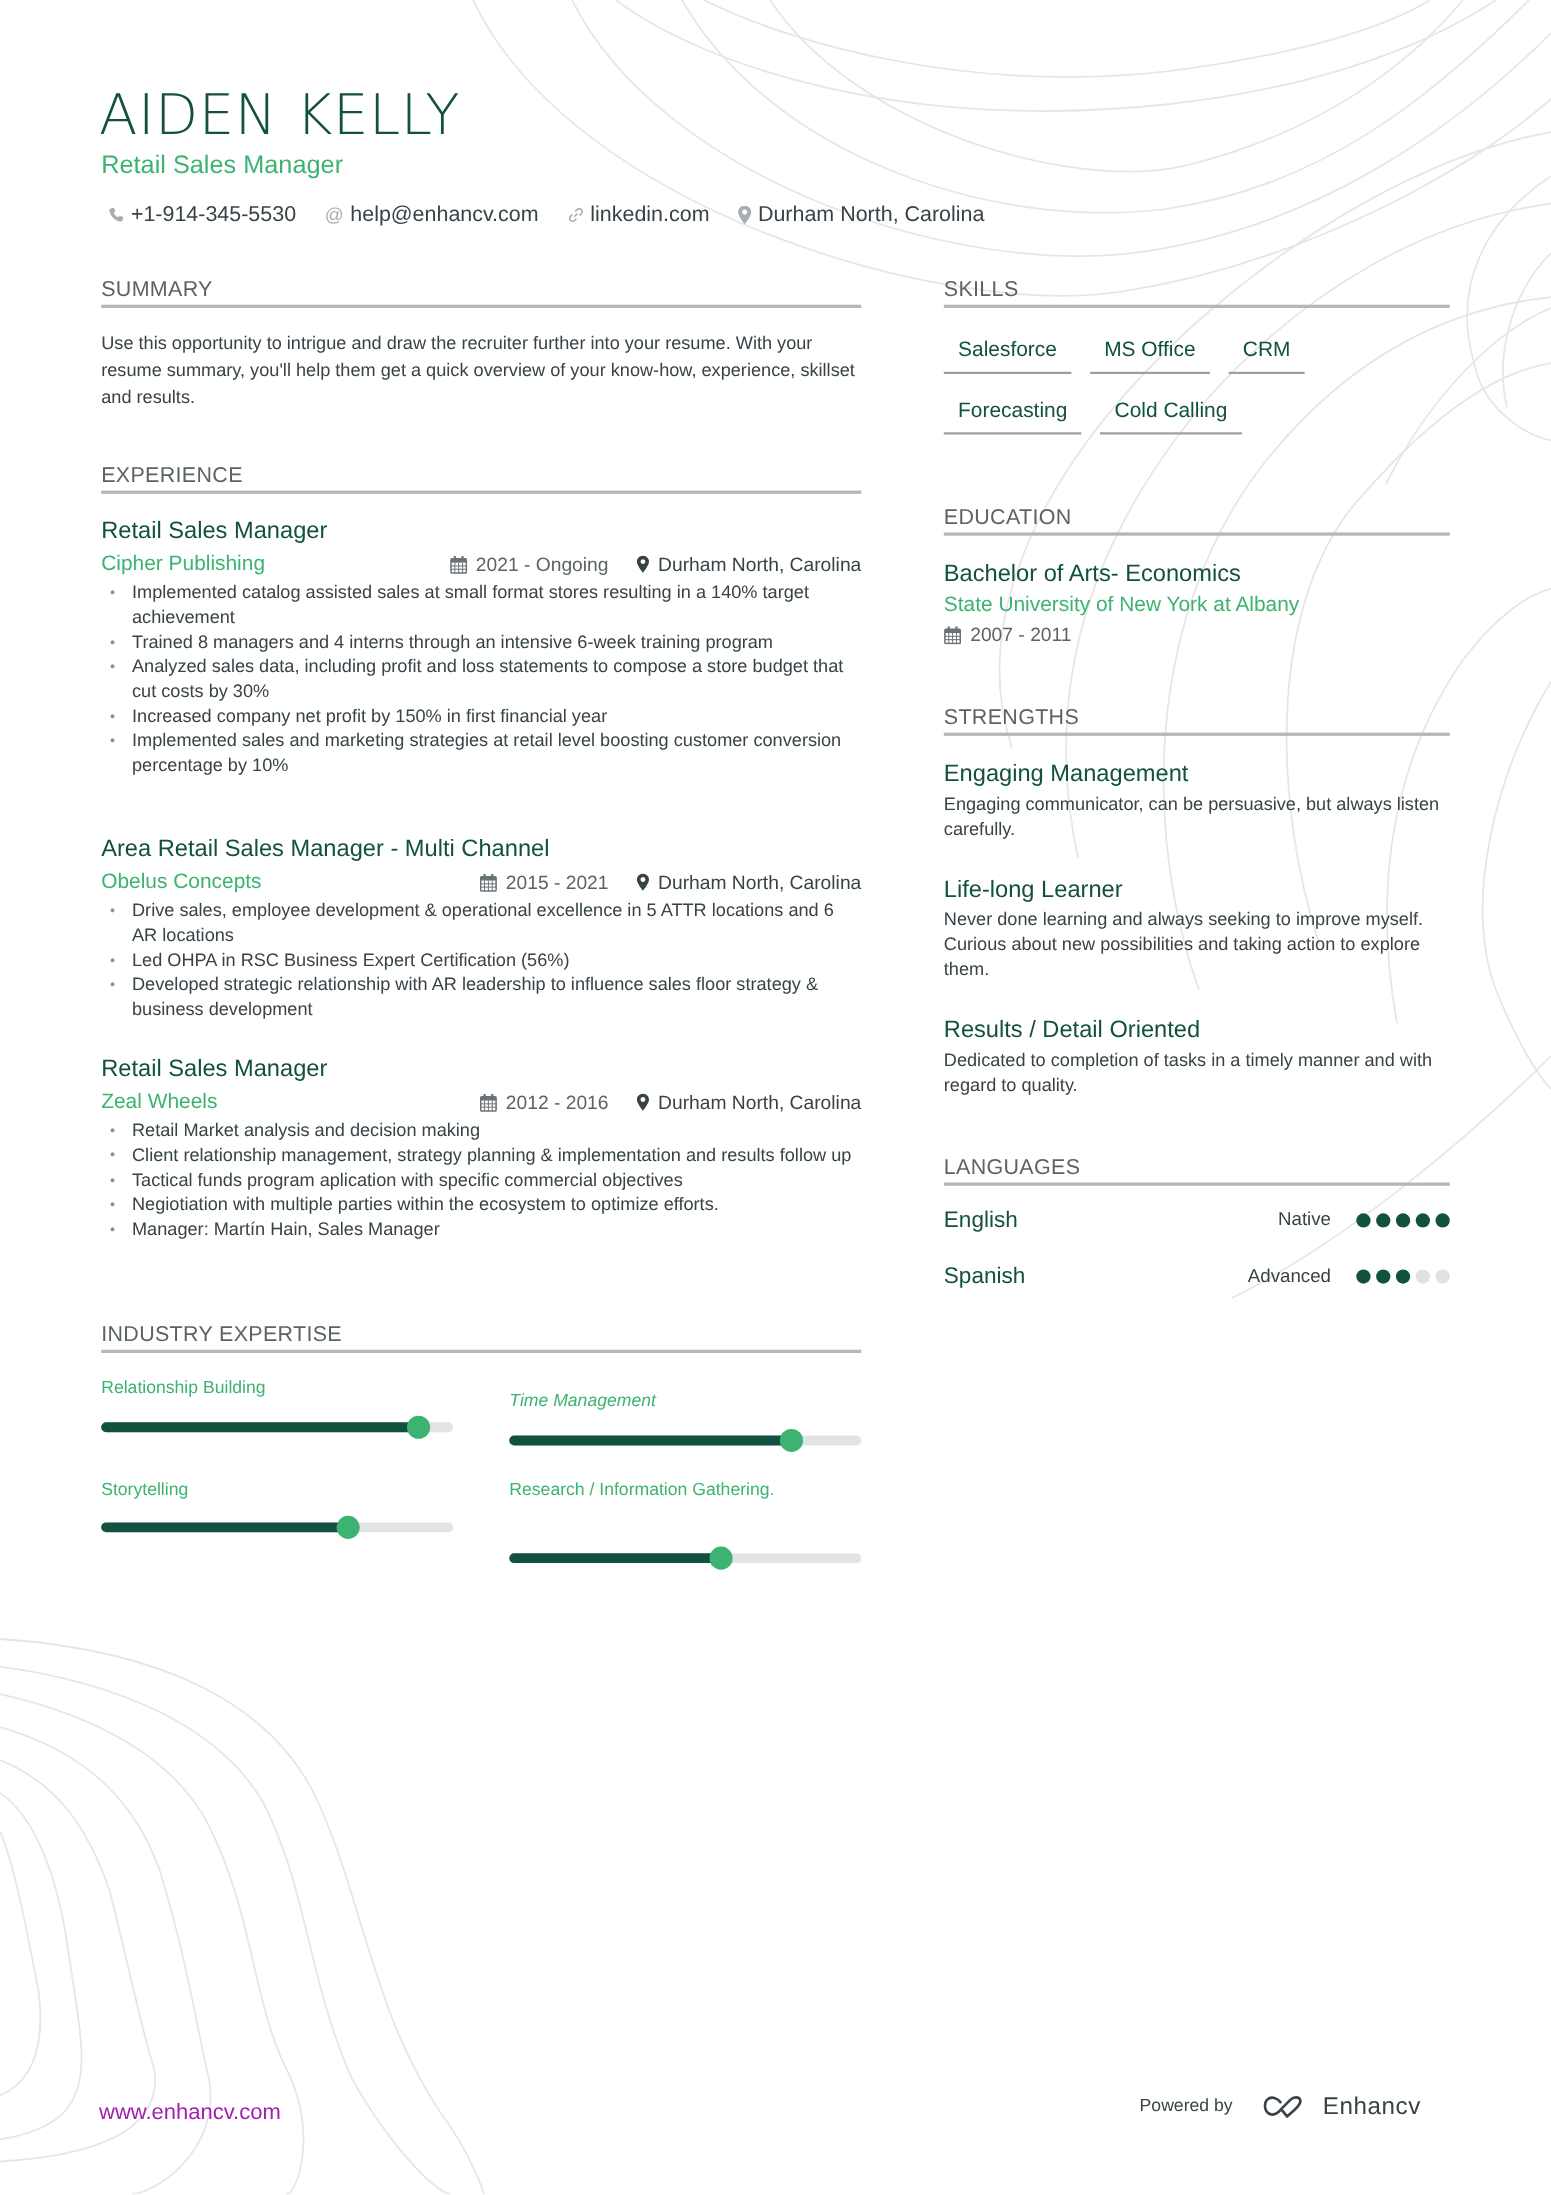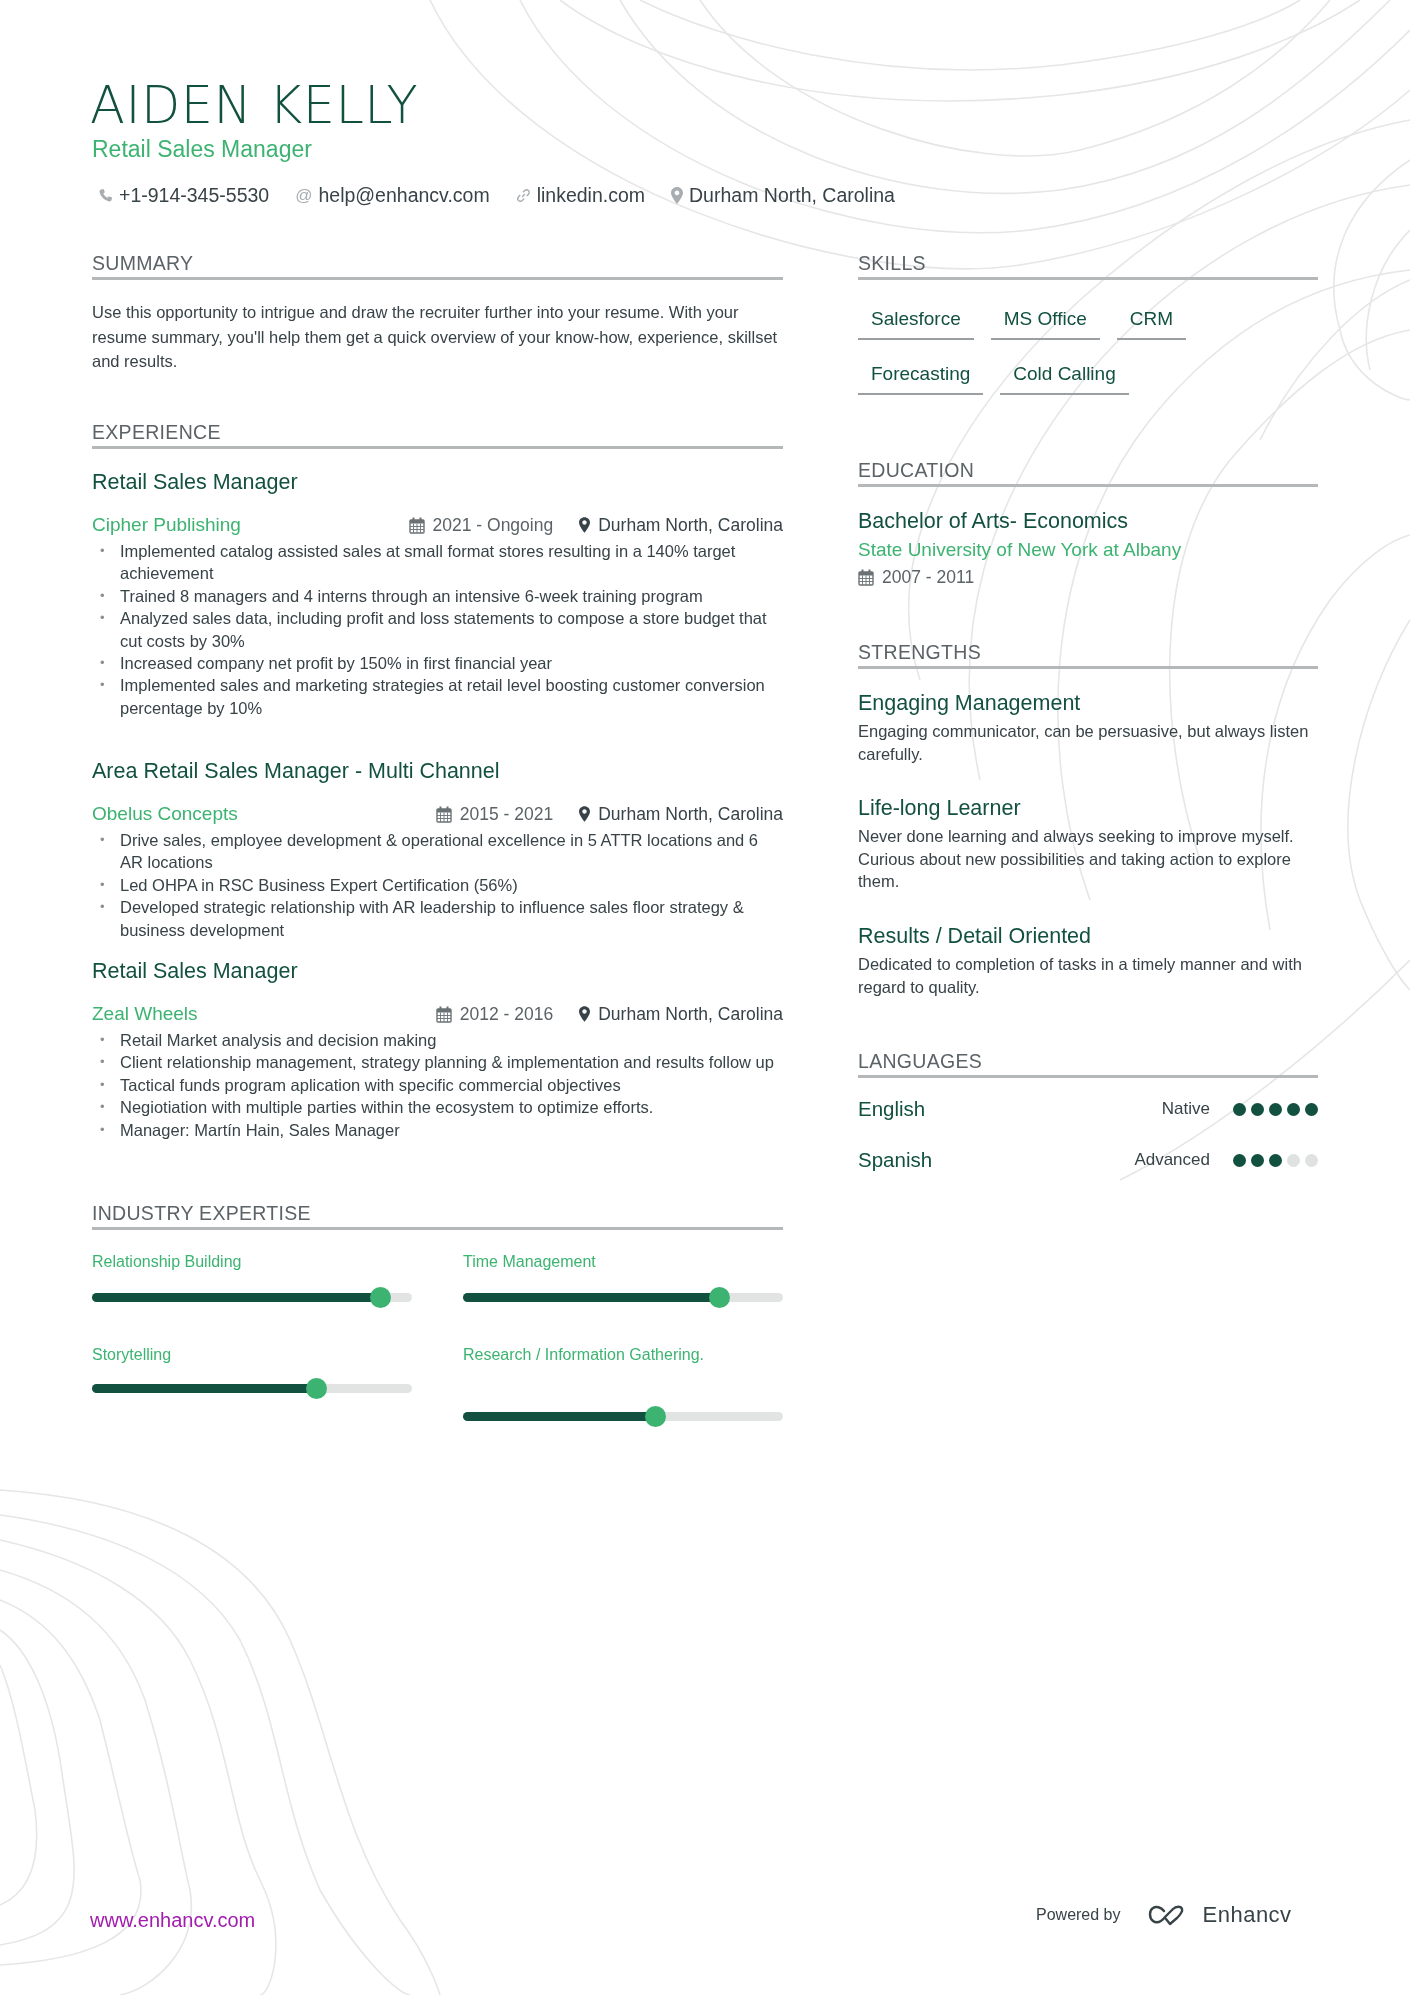--- a/index.html
+++ b/index.html
@@ -15,21 +15,21 @@
   .contact .ic { color: #a7adb0; margin-right: 6px; font-size: 16px; display: inline-flex; }
 
   .section-head { position: absolute; font-size: 19.5px; color: #5b6367; letter-spacing: 0.3px; border-bottom: 3px solid #b5b8b9; padding-bottom: 2px; }
   .section-head.left { left: 92px; width: 691px; }
   .section-head.right { left: 858px; width: 460px; }
 
   .summary { position: absolute; left: 92px; top: 300px; width: 690px; font-size: 16.5px; line-height: 24.5px; color: #384347; }
 
   .job { position: absolute; left: 92px; width: 691px; }
   .job-title { font-size: 21.5px; color: #12503f; line-height: 28px; }
-  .job-meta { display: flex; align-items: center; justify-content: space-between; margin-top: 16px; height: 26px; }
+  .job-meta { display: flex; align-items: center; justify-content: space-between; margin-top: 4px; height: 26px; }
   .job-company { font-size: 19px; color: #3cb371; }
   .job-right { display: flex; align-items: center; font-size: 17.5px; color: #384347; }
   .job-right .ic { display: inline-flex; margin-right: 8px; }
   .job-right .seg { display: flex; align-items: center; margin-left: 26px; }
   .job-right .seg:first-child { margin-left: 0; }
   .job-right .seg.dates { color: #5b6367; }
   .bullets { list-style: none; margin-top: 2px; }
   .bullets li { position: relative; padding-left: 28px; font-size: 16.5px; line-height: 22.4px; color: #384347; }
   .bullets li::before { content: "•"; position: absolute; left: 8px; top: 0; color: #8a9194; font-size: 13px; }
 
@@ -249,21 +249,21 @@
 
   <div class="section-head left" style="top:1202px;">INDUSTRY EXPERTISE</div>
   <div class="expertise">
     <div class="exp-item" style="left:0; top:0;">
       <div class="exp-label">Relationship Building</div>
       <div class="track" style="top:45px;">
         <div class="fill" style="width: 90%;"></div>
         <div class="knob" style="left: 90%;"></div>
       </div>
     </div>
-    <div class="exp-item" style="left:371px; top:0;">
+    <div class="exp-item" style="left:371px; top:12px;font-style:italic;">
       <div class="exp-label">Time Management</div>
       <div class="track" style="top:45px;">
         <div class="fill" style="width: 80%;"></div>
         <div class="knob" style="left: 80%;"></div>
       </div>
     </div>
     <div class="exp-item" style="left:0; top:93px;">
       <div class="exp-label">Storytelling</div>
       <div class="track" style="top:43px;">
         <div class="fill" style="width: 70%;"></div>

